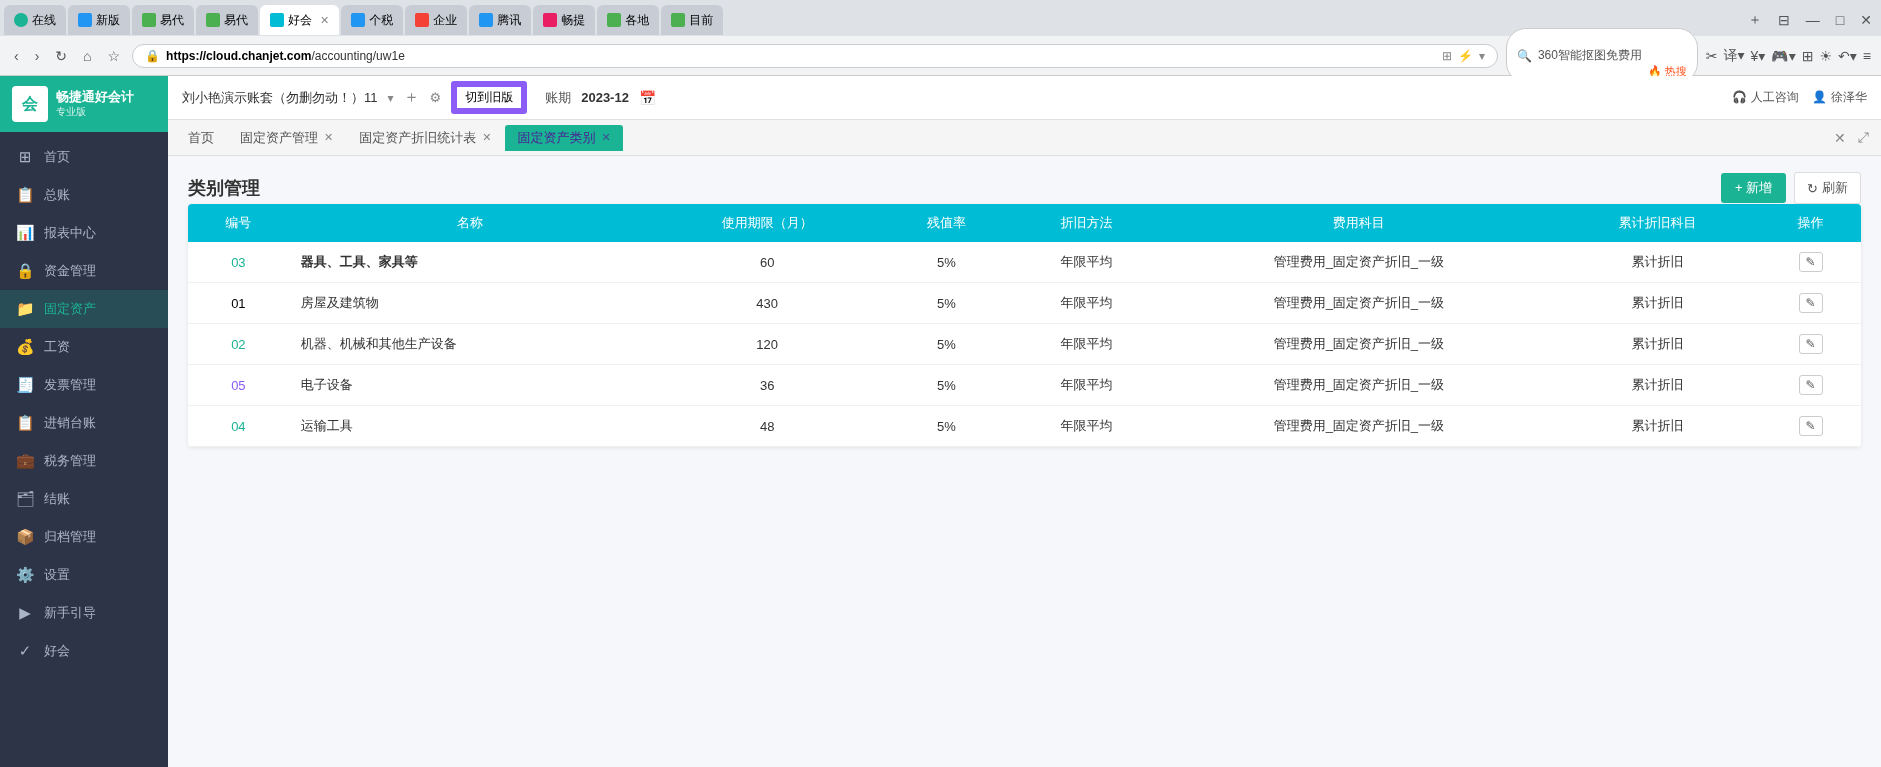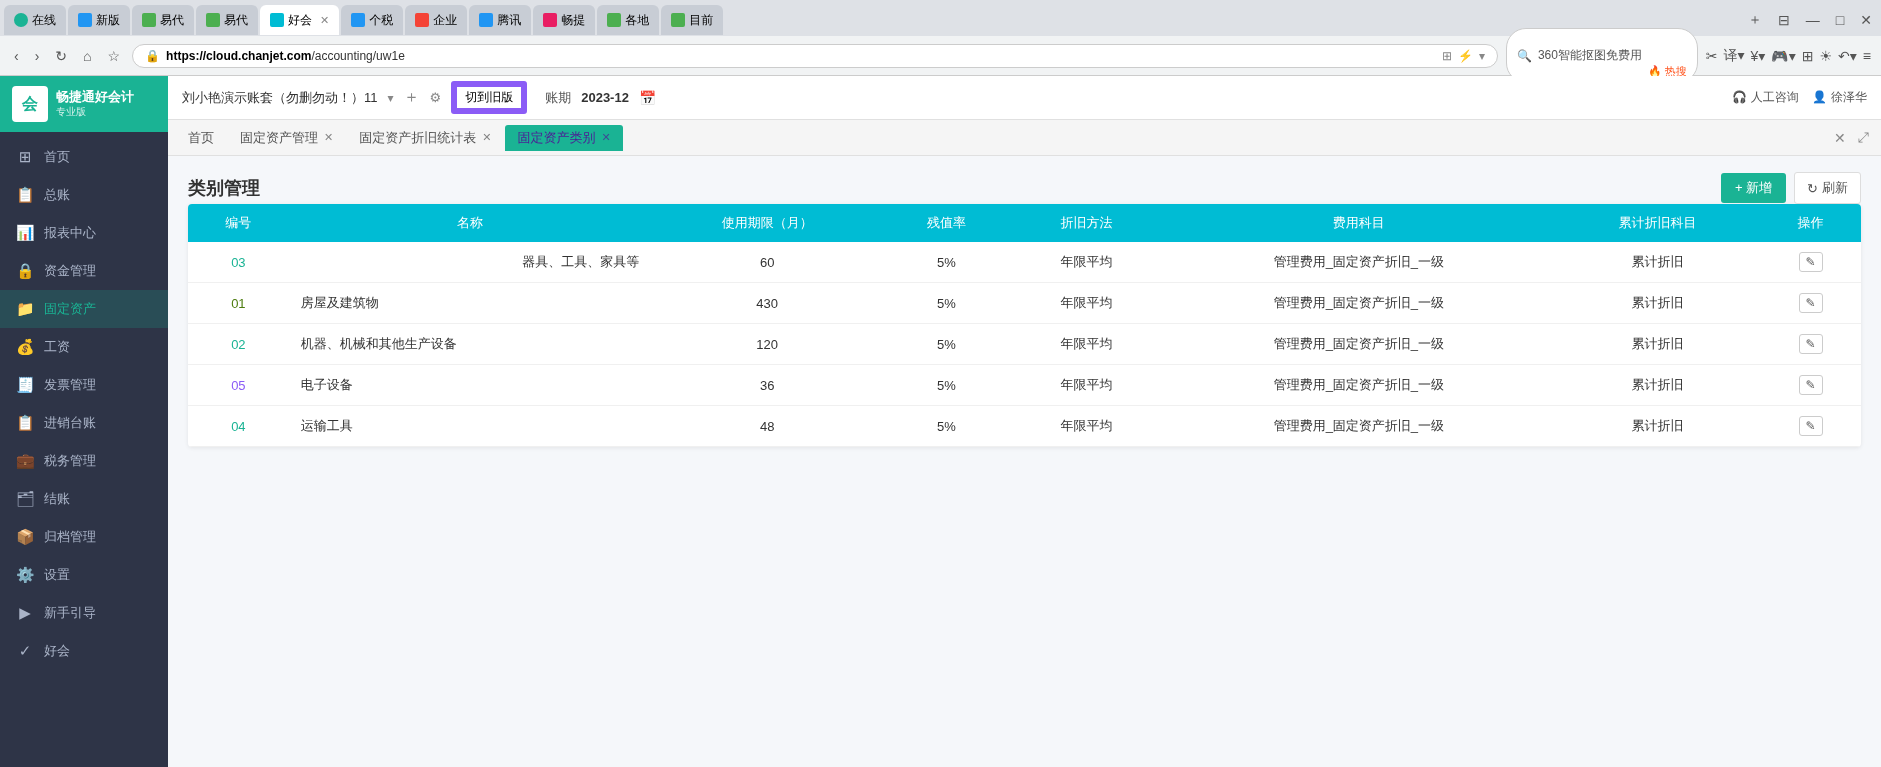--- a/index.html
+++ b/index.html
@@ -302,32 +302,32 @@
             <th>残值率</th>
             <th>折旧方法</th>
             <th>费用科目</th>
             <th>累计折旧科目</th>
             <th>操作</th>
           </tr>
         </thead>
         <tbody id="table-body">
         <tr>
     <td style="color:#1ab394;">03</td>
-    <td style="text-align:right;">器具、工具、家具等</td>
+    <td style="text-align:left;font-weight:bold;">器具、工具、家具等</td>
     <td>60</td>
     <td>5%</td>
     <td>年限平均</td>
     <td>管理费用_固定资产折旧_一级</td>
     <td>累计折旧</td>
     <td>
       <button class="edit-btn">✎</button>
     </td>
   </tr>
             <tr>
-    <td style="color:#4d7c0f;margin-top:8px;">01</td>
+    <td style="color:#000000;margin-top:8px;">01</td>
     <td style="text-align:left;">房屋及建筑物</td>
     <td>430</td>
     <td>5%</td>
     <td>年限平均</td>
     <td>管理费用_固定资产折旧_一级</td>
     <td>累计折旧</td>
     <td>
       <button class="edit-btn">✎</button>
     </td>
   </tr>

